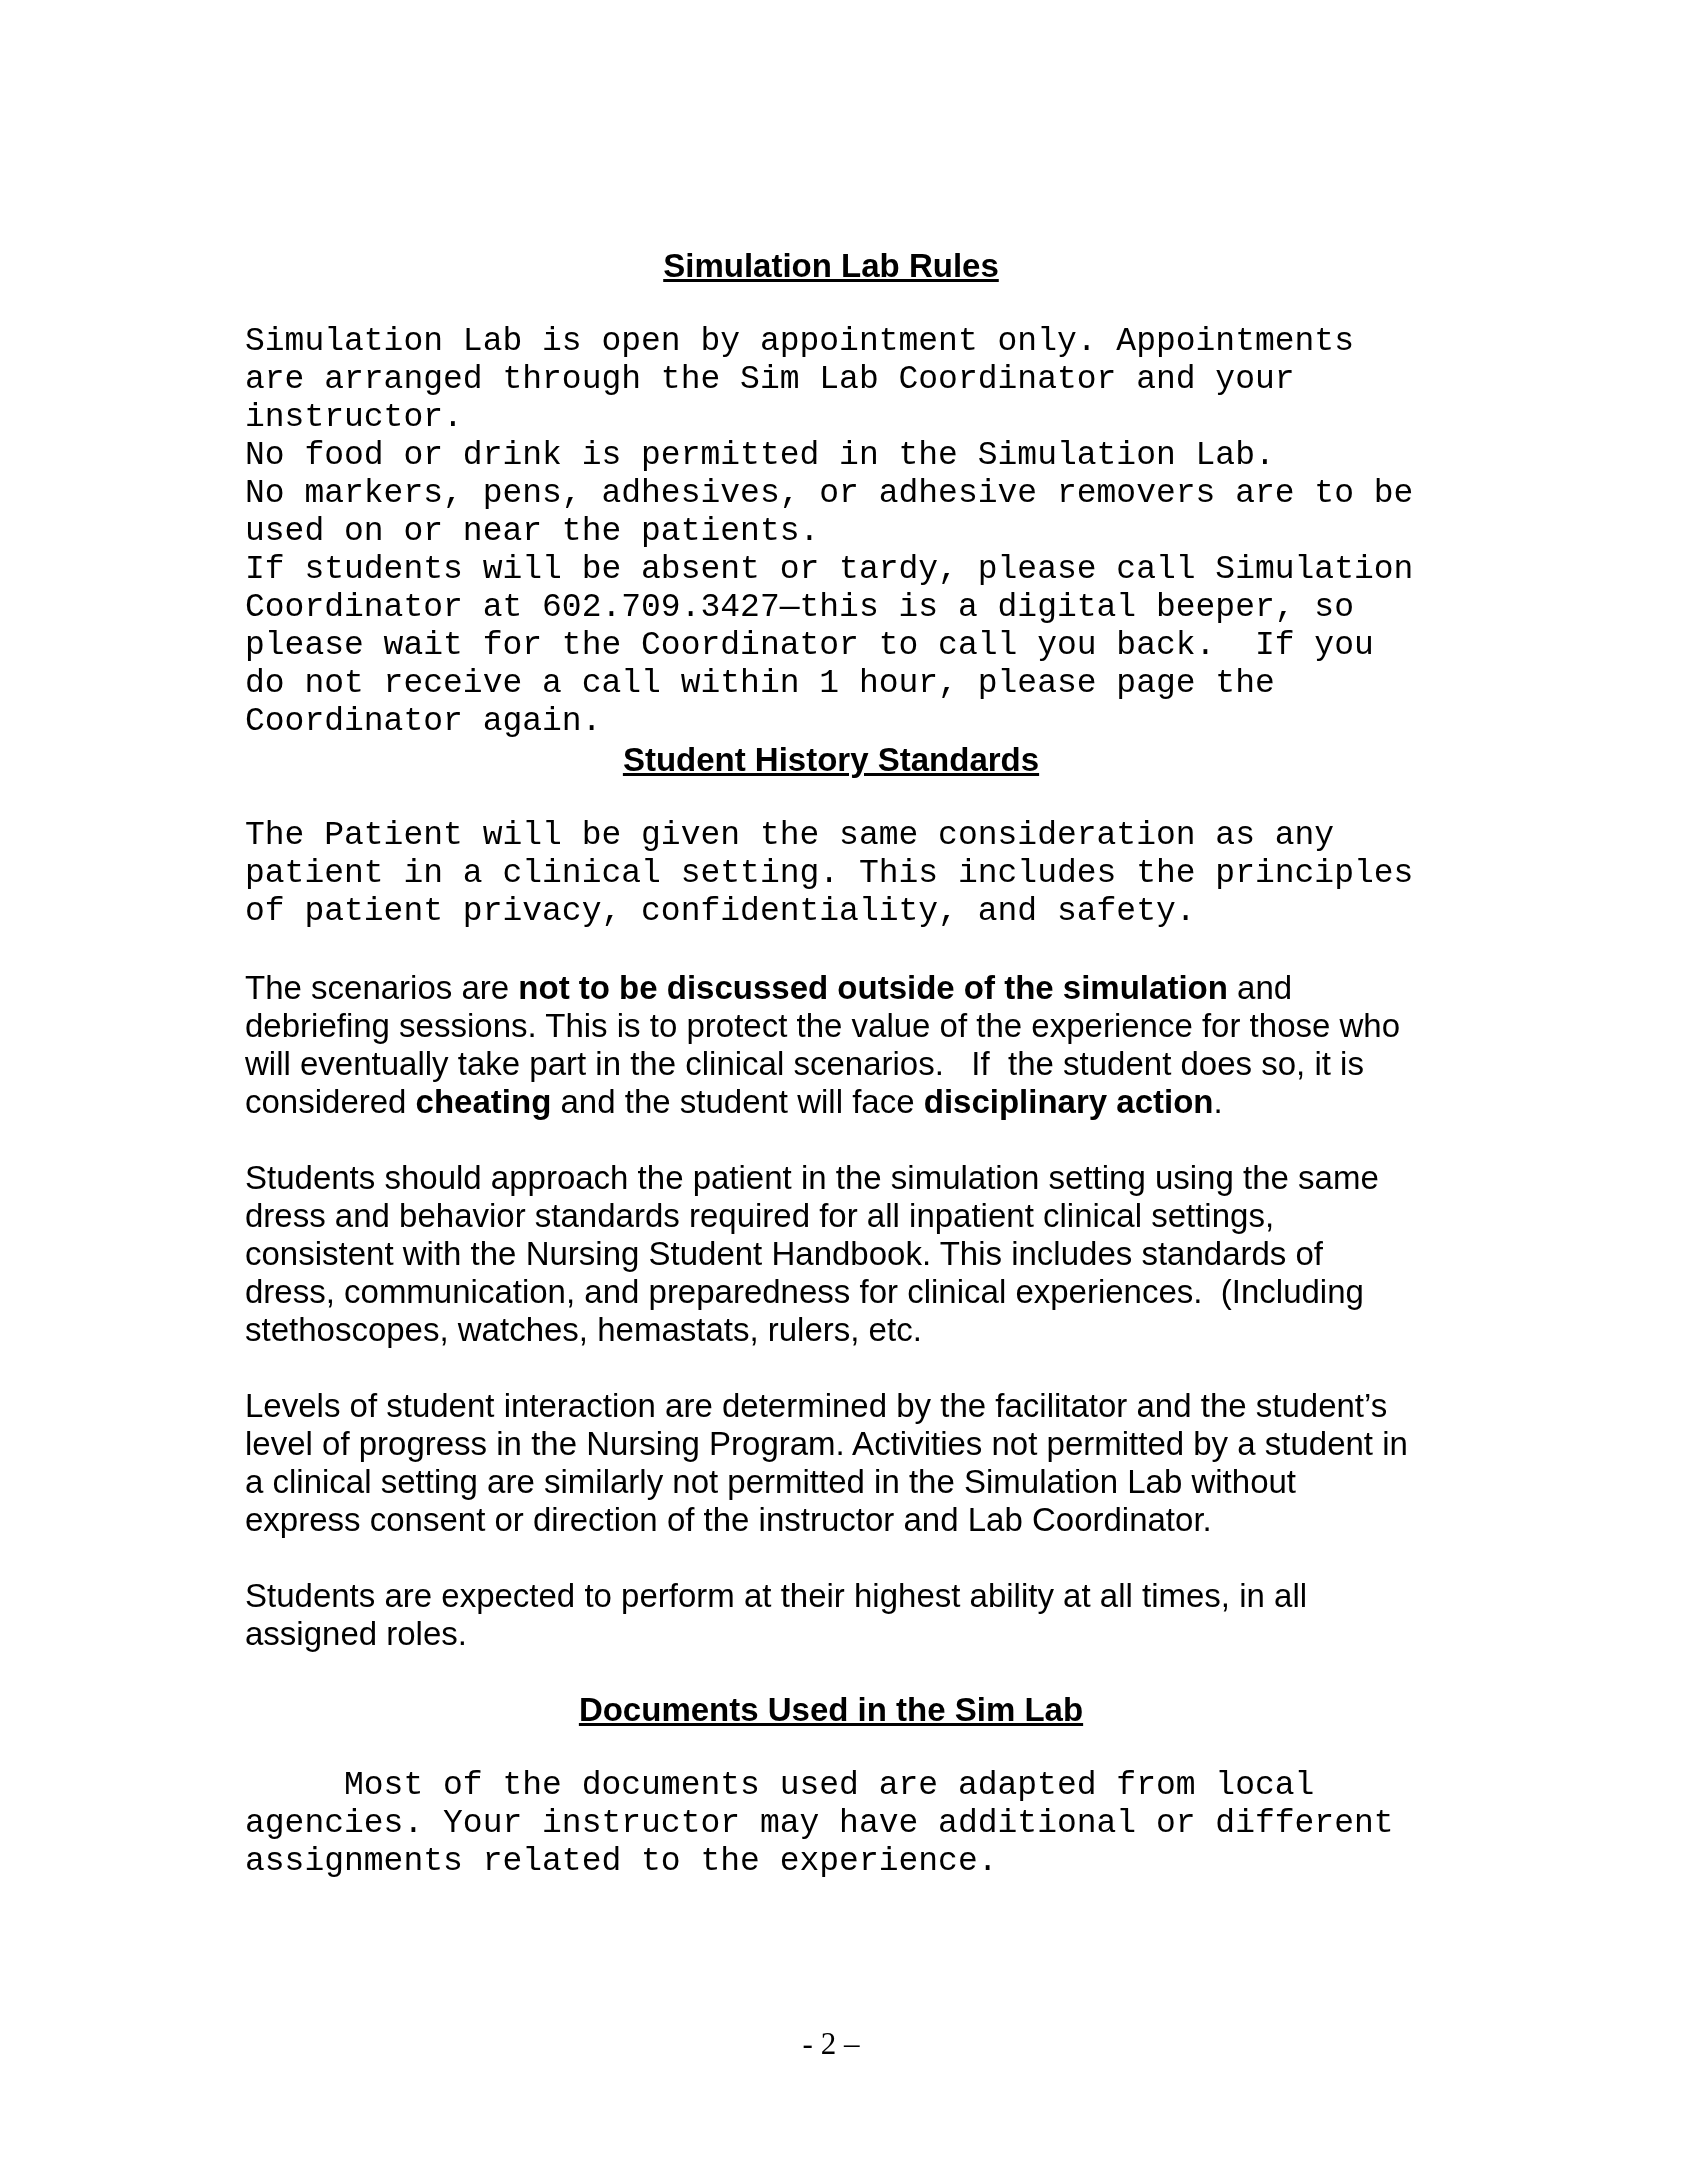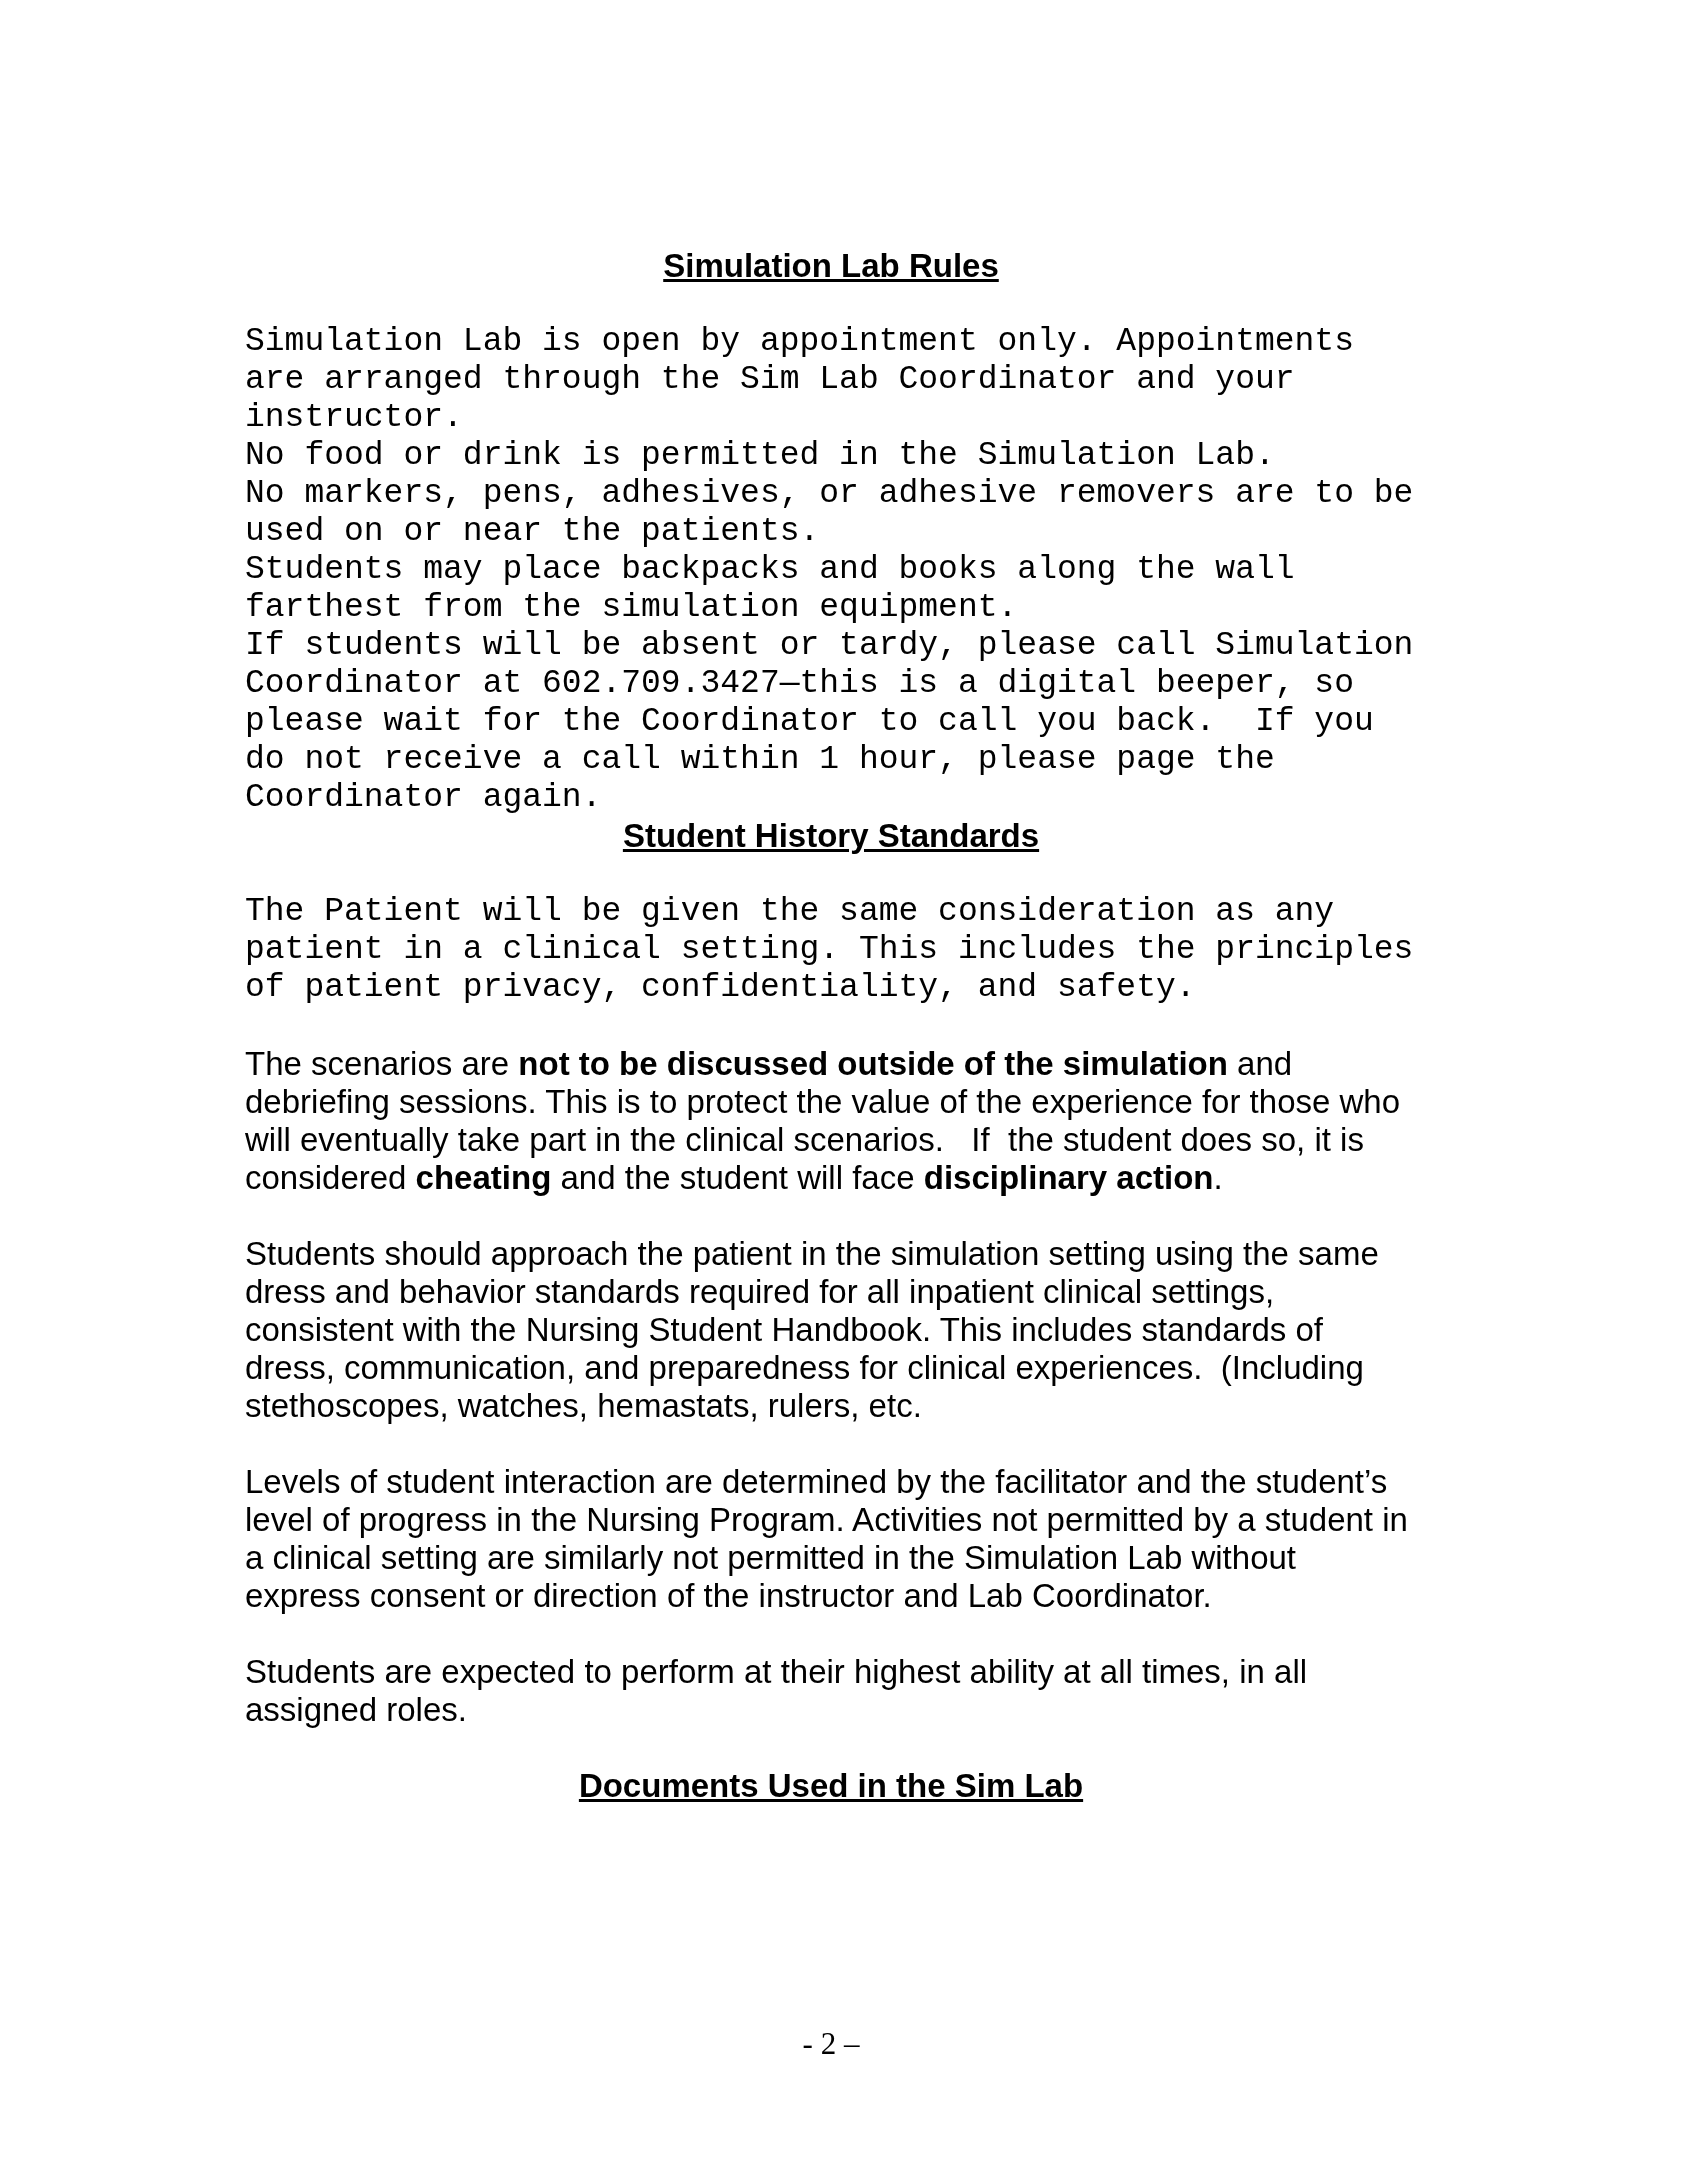--- a/index.html
+++ b/index.html
@@ -45,25 +45,25 @@
   }
 </style>
 </head>
 <body>
 
 <div class="doc-body">
     <div class="heading"><span class="underline">Simulation Lab Rules</span></div>
     <p class="para tight"><span>Simulation Lab is open by appointment only. Appointments are arranged through the Sim Lab Coordinator and your instructor.</span></p>
     <p class="para tight"><span>No food or drink is permitted in the Simulation Lab.</span></p>
     <p class="para tight"><span>No markers, pens, adhesives, or adhesive removers are to be used on or near the patients.</span></p>
-    <p class="para tight"><span>Students may place backpacks and books along the wall farthest from the simulation equipment.</span></p>
     <p class="para tight"><span>If students will be absent or tardy, please call Simulation Coordinator at 602.709.3427—this is a digital beeper, so please wait for the Coordinator to call you back.  If you do not receive a call within 1 hour, please page the Coordinator again.</span></p>
     <div class="heading"><span class="underline">Student History Standards</span></div>
     <p class="para tight"><span>The Patient will be given the same consideration as any patient in a clinical setting. This includes the principles of patient privacy, confidentiality, and safety.</span></p>
     <p class="para"><span>The scenarios are </span><span class="bold">not to be discussed outside of the simulation</span><span> and debriefing sessions. This is to protect the value of the experience for those who will eventually take part in the clinical scenarios.   If  the student does so, it is considered </span><span class="bold">cheating</span><span> and the student will face </span><span class="bold">disciplinary action</span><span>.</span></p>
     <p class="para"><span>Students should approach the patient in the simulation setting using the same dress and behavior standards required for all inpatient clinical settings, consistent with the Nursing Student Handbook. This includes standards of dress, communication, and preparedness for clinical experiences.  (Including stethoscopes, watches, hemastats, rulers, etc.</span></p>
     <p class="para"><span>Levels of student interaction are determined by the facilitator and the student’s level of progress in the Nursing Program. Activities not permitted by a student in a clinical setting are similarly not permitted in the Simulation Lab without express consent or direction of the instructor and Lab Coordinator.</span></p>
     <p class="para"><span>Students are expected to perform at their highest ability at all times, in all assigned roles.</span></p>
     <div class="heading space-above"><span class="underline">Documents Used in the Sim Lab</span></div>
+    <p class="para tight indent"><span>Most of the documents used are adapted from local agencies. Your instructor may have additional or different assignments related to the experience.</span></p>
   </div>
 
 <div class="footer">- 2 –</div>
 
 
 </body></html>

